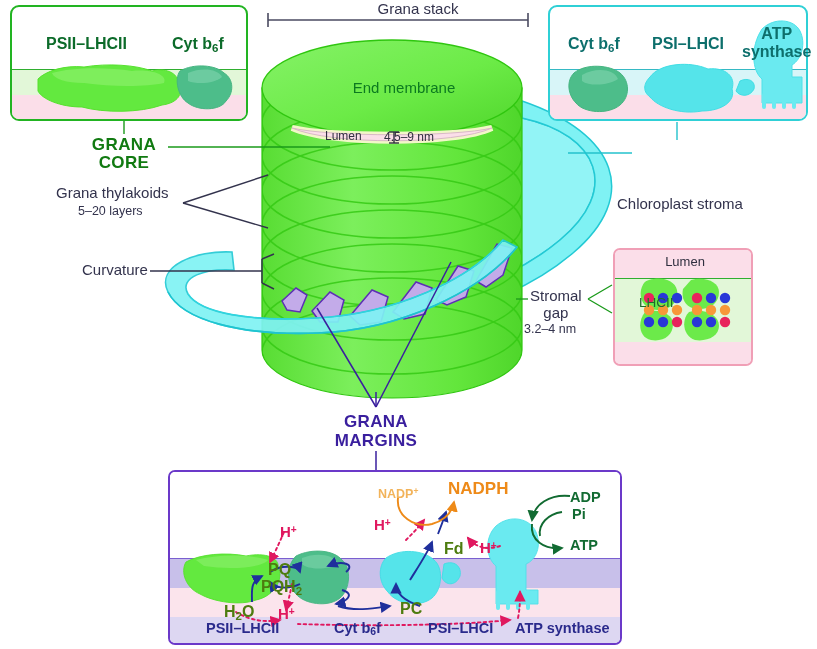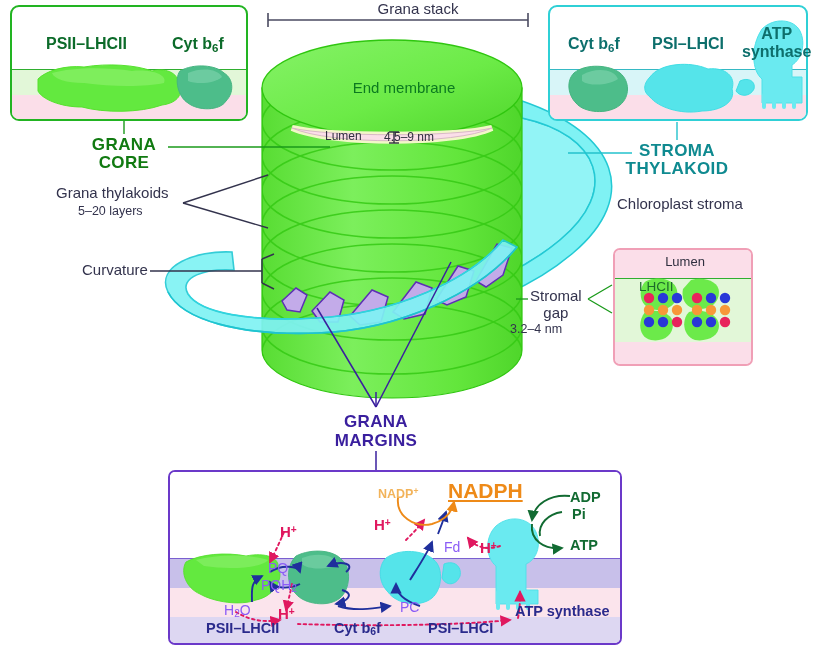--- a/index.html
+++ b/index.html
@@ -18,26 +18,26 @@
   .lbl-dark{color:#33334d;font-size:15px;}
   .lbl-small{color:#33334d;font-size:12.5px;}
   .grana-core{color:#117a11;font-size:17px;font-weight:bold;letter-spacing:.4px;text-align:center;}
   .stroma-thy{color:#0f8a90;font-size:17px;font-weight:bold;letter-spacing:.4px;text-align:center;}
   .panel-title-green{color:#0c6b2a;font-size:16px;font-weight:bold;}
   .panel-title-teal{color:#0d6f6c;font-size:16px;font-weight:bold;}
   .endmem{color:#0c7a20;font-size:15px;}
   .lumen-in{color:#2f2f3f;font-size:12px;}
   .grana-margins{color:#3a1f9e;font-size:17px;font-weight:bold;text-align:center;letter-spacing:.3px;line-height:1.12;}
   .bot-name{color:#2a2a8c;font-size:14.5px;font-weight:bold;}
-  .m-blue{color:#8b5cf6;font-size:14px;font-weight:normal;}
+  .m-blue{color:#4d7c0f;font-size:16px;font-weight:bold;}
   .m-pink{color:#e0185f;font-size:15px;font-weight:bold;}
   .m-orange-l{color:#f2b35a;font-size:12.5px;font-weight:bold;}
-  .m-orange-d{color:#ee8a18;font-size:21px;font-weight:bold;text-decoration:underline;}
+  .m-orange-d{color:#ee8a18;font-size:17px;font-weight:bold;}
   .m-green{color:#126b32;font-size:14.5px;font-weight:bold;}
-  .lhcii{color:#1d6b2b;font-size:13.5px;}
+  .lhcii{color:#1d6b2b;font-size:13.5px;margin-top:16px;}
   .inset-lumen{color:#2f2f3f;font-size:13px;}
   sub{font-size:.72em;vertical-align:-.22em;}
   sup{font-size:.68em;vertical-align:.42em;}
 
   .box{position:absolute;box-sizing:border-box;}
   .box-green{border:2px solid #22b422;border-radius:9px;background:#fff;}
   .box-cyan{border:2px solid #2fd0d6;border-radius:9px;background:#fff;}
   .box-purple{border:2px solid #6b39c9;border-radius:7px;background:#fff;}
   .box-pink{border:2px solid #f09fb6;border-radius:7px;background:#fdeef3;}
 </style>
@@ -201,24 +201,20 @@
                    C202,64 200,40 212,22 Z" fill="#6aeaf0" stroke="#4ee0e8" stroke-width="1"></path>
           <path d="M214,88 L214,100 M224,88 L224,100 M234,88 L234,100 M244,88 L244,100" stroke="#6aeaf0" stroke-width="4" stroke-linecap="round"></path>
         </g>
       </svg>
     </div>
     <div class="txt panel-title-teal" style="left:18px;top:28px;">Cyt b<sub>6</sub>f</div>
     <div class="txt panel-title-teal" style="left:102px;top:28px;">PSI–LHCI</div>
     <div class="txt panel-title-teal" style="left:192px;top:18px;text-align:center;line-height:1.1;">ATP<br>synthase</div>
   </div>
 
-  <div class="txt stroma-thy c" style="left:677px;top:142px;">
-    <span>STROMA</span><br>
-    <span>THYLAKOID</span>
-  </div>
 
   <div class="txt lbl-dark c" style="left:418px;top:1px;">Grana stack</div>
 
   <div class="txt endmem c" style="left:404px;top:80px;">End membrane</div>
 
   <div class="txt lumen-in" style="left:325px;top:130px;">Lumen</div>
   <svg style="position:absolute;left:386px;top:130px;width:16px;height:16px;">
     <g stroke="#2f2f3f" stroke-width="1.4" fill="none">
       <line x1="8" y1="2" x2="8" y2="13"></line>
         <line x1="3" y1="2" x2="13" y2="2"></line>
@@ -230,21 +226,21 @@
   <div class="txt lbl-dark" style="left:617px;top:196px;">Chloroplast stroma</div>
 
   <div class="txt lbl-dark" style="left:56px;top:185px;">Grana thylakoids</div>
   <div class="txt lbl-small" style="left:78px;top:205px;">5–20 layers</div>
   <div class="txt lbl-dark" style="left:82px;top:262px;">Curvature</div>
 
   <div class="txt lbl-dark" style="left:530px;top:288px;text-align:center;line-height:1.12;">
     <span>Stromal</span><br>
     <span>gap</span>
   </div>
-  <div class="txt lbl-small" style="left:510px;top:323px;text-align:center;">3.2–4 nm</div>
+  <div class="txt lbl-small" style="left:524px;top:323px;text-align:center;">3.2–4 nm</div>
 
   <div class="box box-pink" style="left:613px;top:248px;width:140px;height:118px;">
     <div style="position:absolute;left:0;top:0;right:0;bottom:0;overflow:hidden;border-radius:5px;">
       <div style="position:absolute;left:0;right:0;top:0;height:28px;background:#fbdee9;"></div>
       <div style="position:absolute;left:0;right:0;top:28px;height:32px;background:#e2f7d8;border-top:1.2px solid #2fae2f;border-bottom:1.2px solid #2fae2f;"></div>
       <div style="position:absolute;left:0;right:0;top:60px;height:32px;background:#e2f7d8;border-bottom:1.2px solid #2fae2f;"></div>
       <div style="position:absolute;left:0;right:0;top:92px;height:26px;background:#fbdee9;"></div>
       <svg viewBox="0 0 140 118" style="position:absolute;left:0;top:0;width:140px;height:118px;">
         <g fill="#63e93f" opacity=".92">
           <path d="M34,30 C46,26 60,30 62,40 C64,52 56,60 42,60 C30,60 24,50 26,40 C28,33 30,31 34,30 Z"></path>
@@ -374,16 +370,16 @@
     <div class="txt m-orange-l" style="left:208px;top:15px;">NADP<sup>+</sup></div>
     <div class="txt m-orange-d" style="left:278px;top:8px;">NADPH</div>
     <div class="txt m-green" style="left:400px;top:18px;">ADP</div>
     <div class="txt m-green" style="left:402px;top:35px;">Pi</div>
     <div class="txt m-green" style="left:400px;top:66px;">ATP</div>
     <div class="txt m-pink" style="left:310px;top:68px;">H<sup>+</sup></div>
 
     <div class="txt bot-name" style="left:36px;top:149px;">PSII–LHCII</div>
     <div class="txt bot-name" style="left:164px;top:149px;">Cyt b<sub>6</sub>f</div>
     <div class="txt bot-name" style="left:258px;top:149px;">PSI–LHCI</div>
-    <div class="txt bot-name" style="left:345px;top:132px;">ATP synthase</div>
+    <div class="txt bot-name" style="left:345px;top:149px;">ATP synthase</div>
   </div>
 
 </div>
 
 </body></html>

